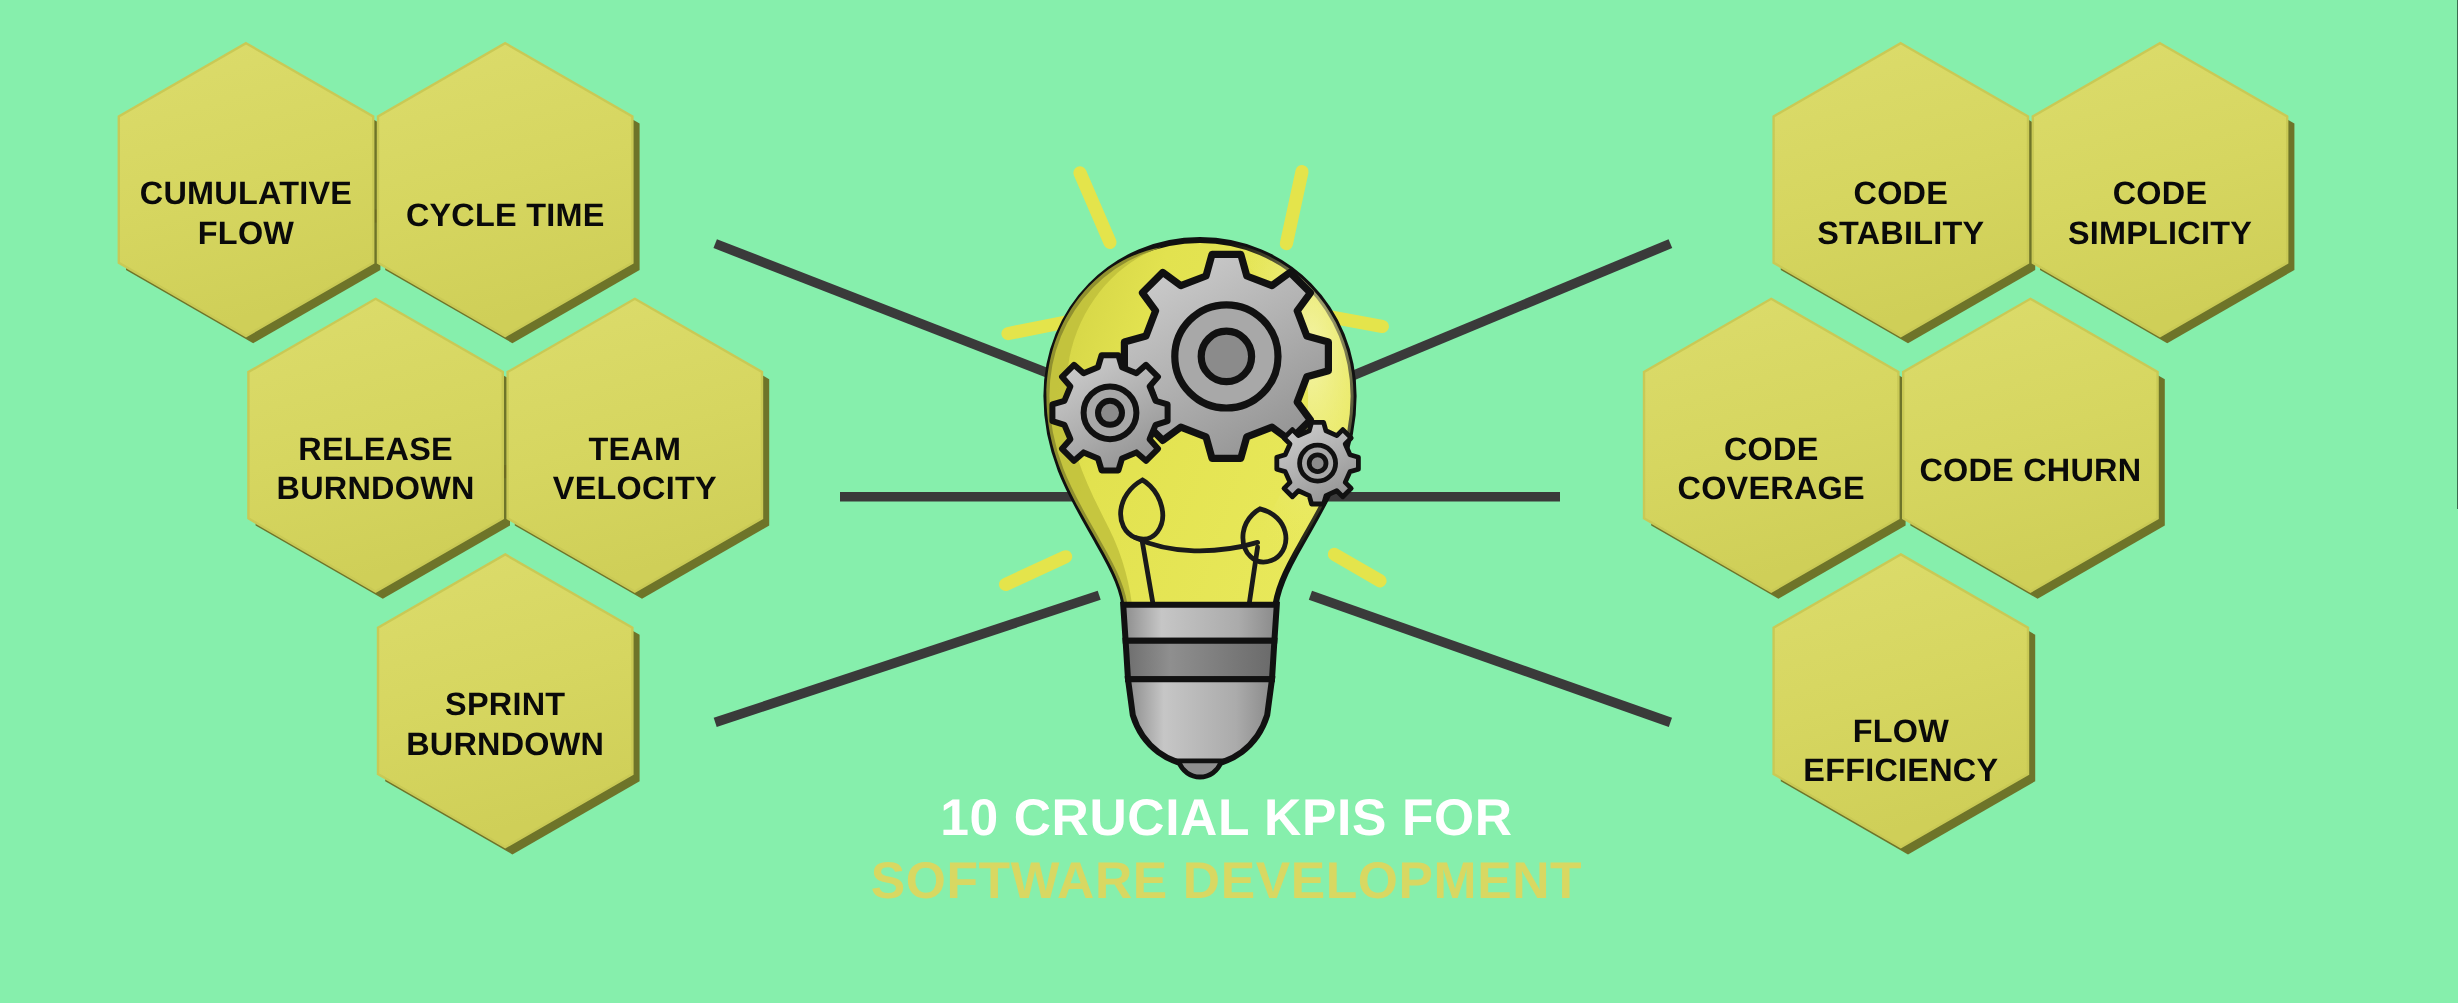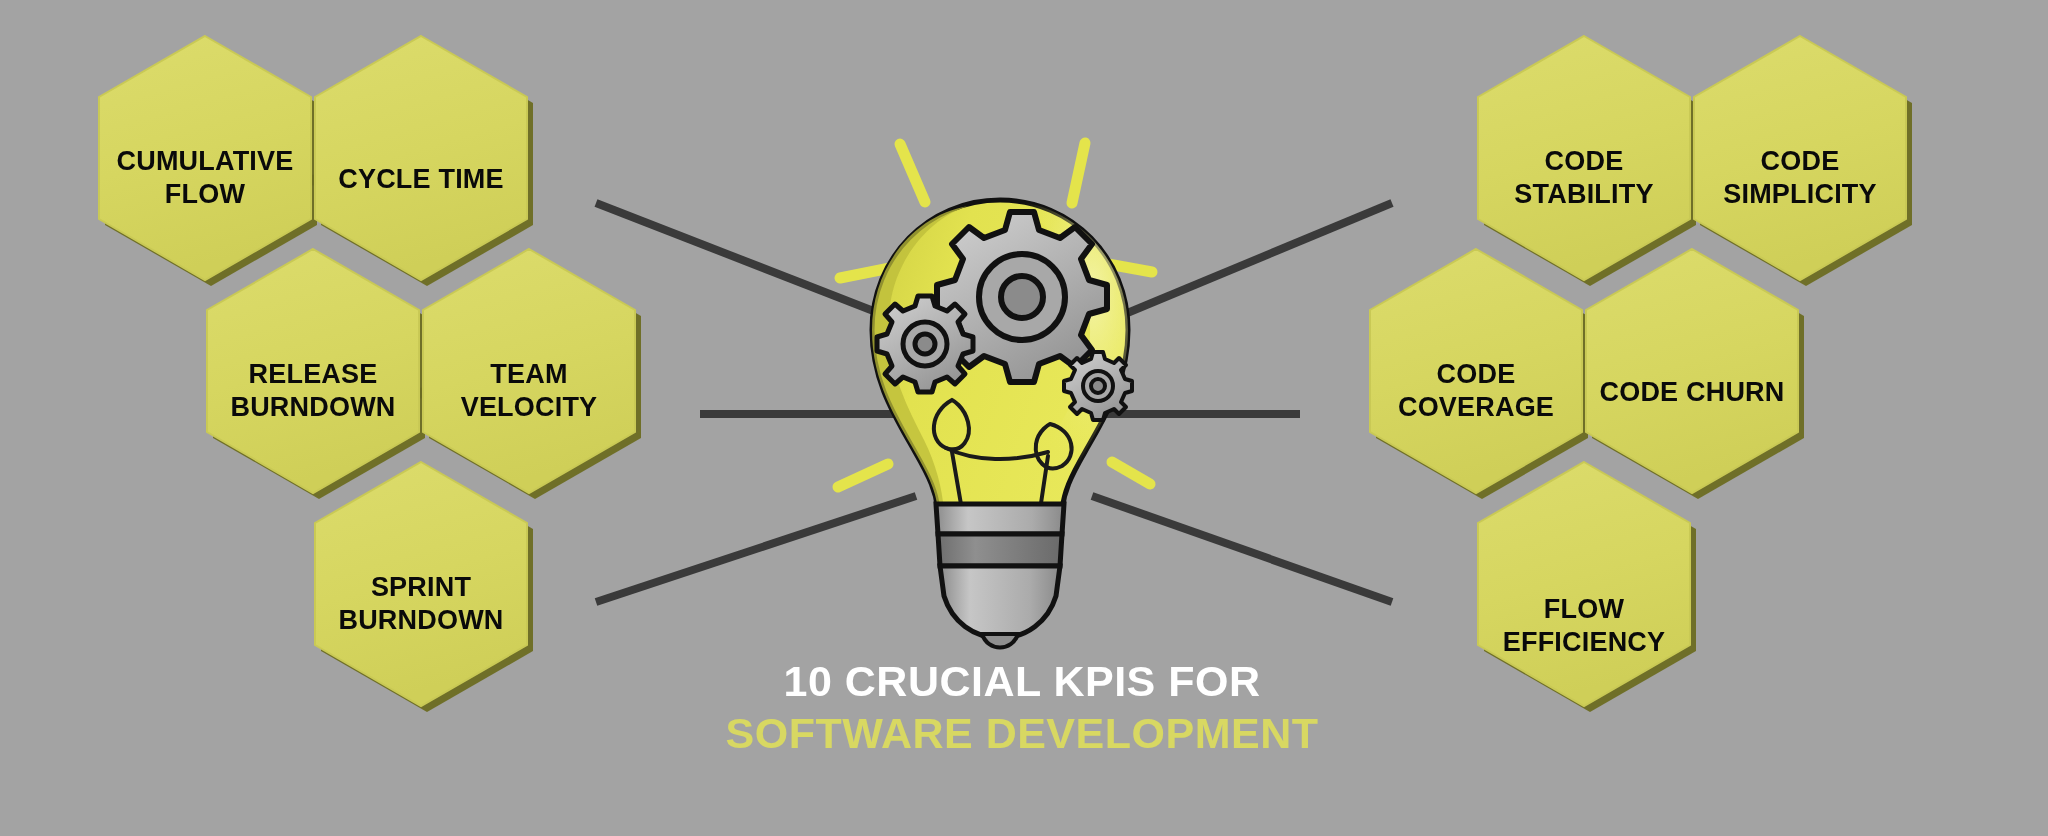--- a/index.html
+++ b/index.html
@@ -10,21 +10,21 @@
   body {
     width: 2048px;
     height: 836px;
     overflow: hidden;
     font-family: "Liberation Sans", sans-serif;
   }
   #stage {
     position: relative;
     width: 2048px;
     height: 836px;
-    background: #a3a3a3;
+    background: #86efac;
   }
   #infographic-svg {
     position: absolute;
     left: 0;
     top: 0;
     width: 2048px;
     height: 836px;
     display: block;
   }
   .hex-label {

